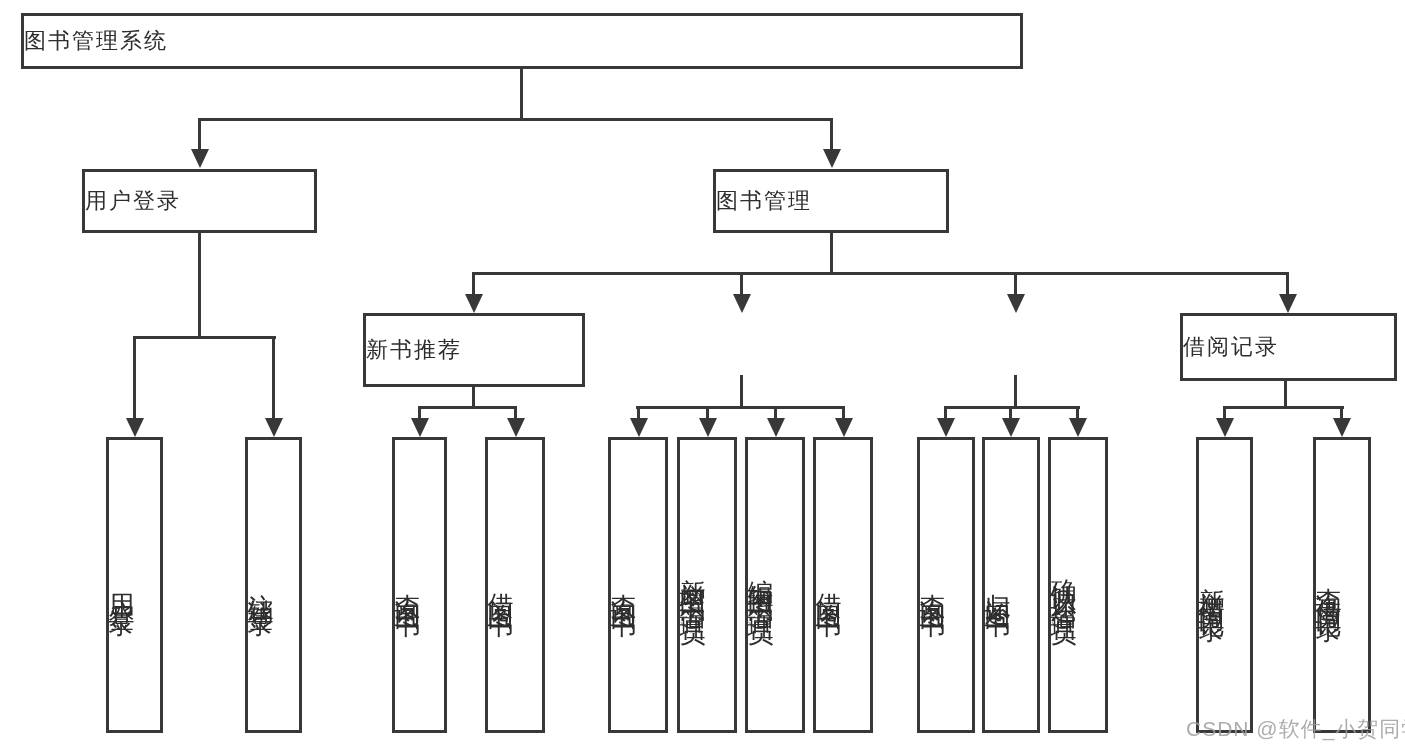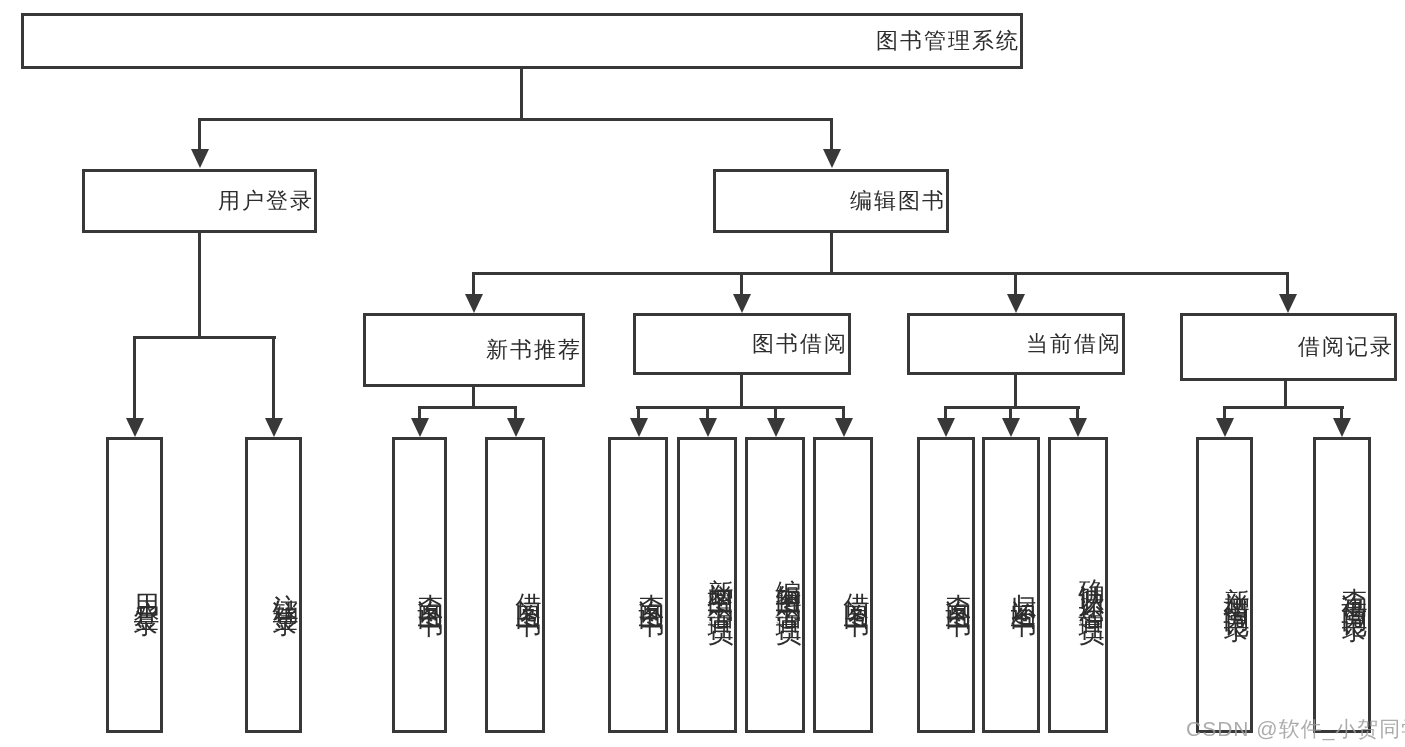--- a/index.html
+++ b/index.html
@@ -2,21 +2,21 @@
 <html><head>
 <meta charset="utf-8">
 <style>
   html,body { margin:0; padding:0; background:#ffffff; }
   #stage {
     position:relative; width:1405px; height:747px; background:#ffffff;
     font-family:"Liberation Sans", sans-serif; overflow:hidden;
   }
   .box {
     position:absolute; background:#ffffff; border:3px solid #383838;
-    box-sizing:border-box; display:flex; align-items:center; justify-content:flex-end;
+    box-sizing:border-box; display:flex; align-items:center; justify-content:flex-start;
     color:#2d2d2d; z-index:2;
   }
   .box.h span { font-size:22px; letter-spacing:2px; white-space:nowrap; }
   .box.v span {
     writing-mode:vertical-rl; text-orientation:mixed;
     font-size:26px; letter-spacing:6px; line-height:1; white-space:nowrap;
   }
   .vline { position:absolute; width:3px; background:#383838; z-index:1; }
   .hline { position:absolute; height:3px; background:#383838; z-index:1; }
   .arrow { position:absolute; width:3px; background:#383838; z-index:1; }
@@ -43,43 +43,37 @@
 
   <div class="vline" style="left:520px;top:69px;height:49px"></div>
   <div class="hline" style="left:198px;top:118px;width:635px"></div>
   <div class="arrow" style="left:198px;top:118px;height:31px"></div>
   <div class="arrow" style="left:830px;top:118px;height:31px"></div>
 
   <div class="box h" style="left:82px;top:169px;width:235px;height:64px">
     <span>用户登录</span>
   </div>
   <div class="box h" style="left:713px;top:169px;width:236px;height:64px">
-    <span>编辑图书</span>
+    <span>图书管理</span>
   </div>
 
   <div class="vline" style="left:198px;top:233px;height:103px"></div>
   <div class="hline" style="left:133px;top:336px;width:143px"></div>
   <div class="arrow" style="left:133px;top:336px;height:82px"></div>
   <div class="arrow" style="left:272px;top:336px;height:82px"></div>
 
   <div class="vline" style="left:830px;top:233px;height:39px"></div>
   <div class="hline" style="left:472px;top:272px;width:817px"></div>
   <div class="arrow" style="left:472px;top:272px;height:22px"></div>
   <div class="arrow" style="left:740px;top:272px;height:22px"></div>
   <div class="arrow" style="left:1014px;top:272px;height:22px"></div>
   <div class="arrow" style="left:1286px;top:272px;height:22px"></div>
 
   <div class="box h" style="left:363px;top:313px;width:222px;height:74px">
     <span>新书推荐</span>
-  </div>
-  <div class="box h" style="left:633px;top:313px;width:218px;height:62px">
-    <span>图书借阅</span>
-  </div>
-  <div class="box h" style="left:907px;top:313px;width:218px;height:62px">
-    <span>当前借阅</span>
   </div>
   <div class="box h" style="left:1180px;top:313px;width:217px;height:68px">
     <span>借阅记录</span>
   </div>
 
   <div class="vline" style="left:472px;top:375px;height:31px"></div>
   <div class="hline" style="left:418px;top:406px;width:99px"></div>
   <div class="arrow" style="left:418px;top:406px;height:12px"></div>
   <div class="arrow" style="left:514px;top:406px;height:12px"></div>
 

